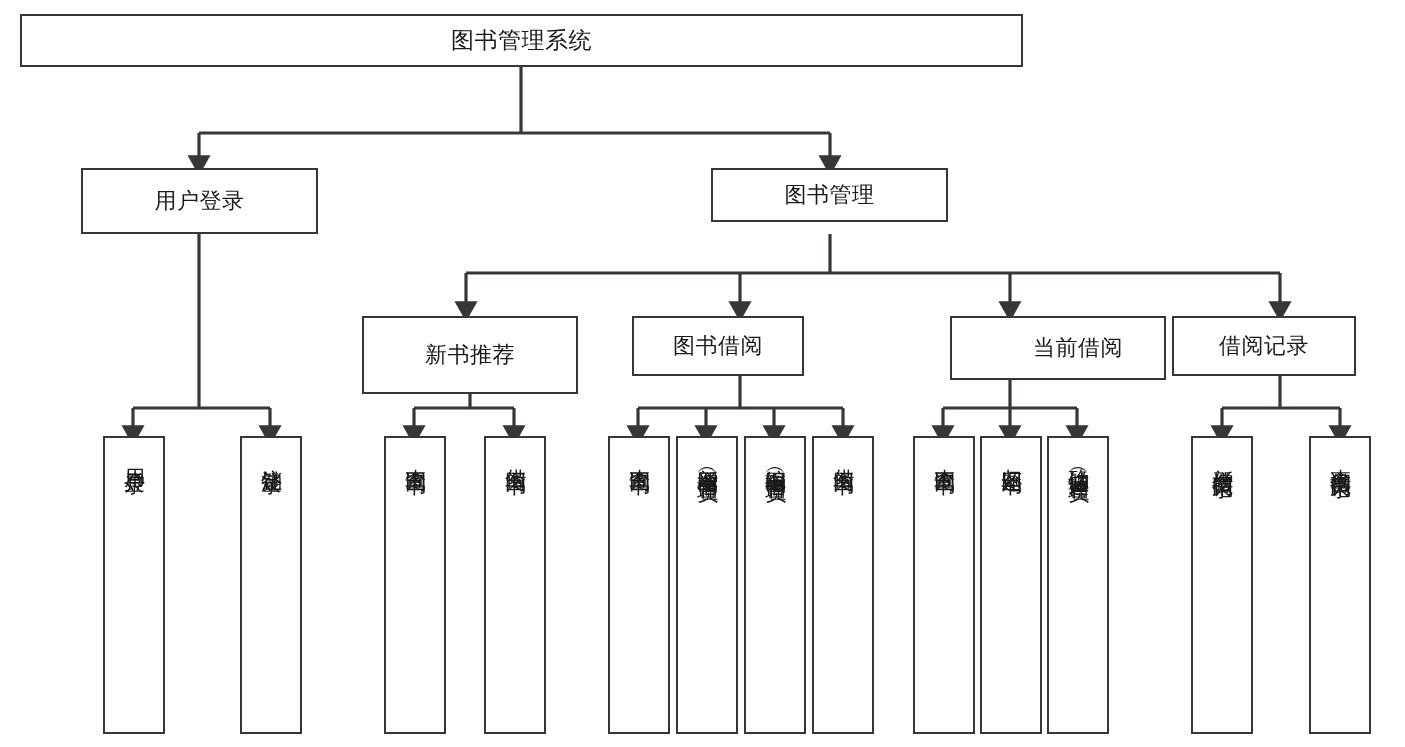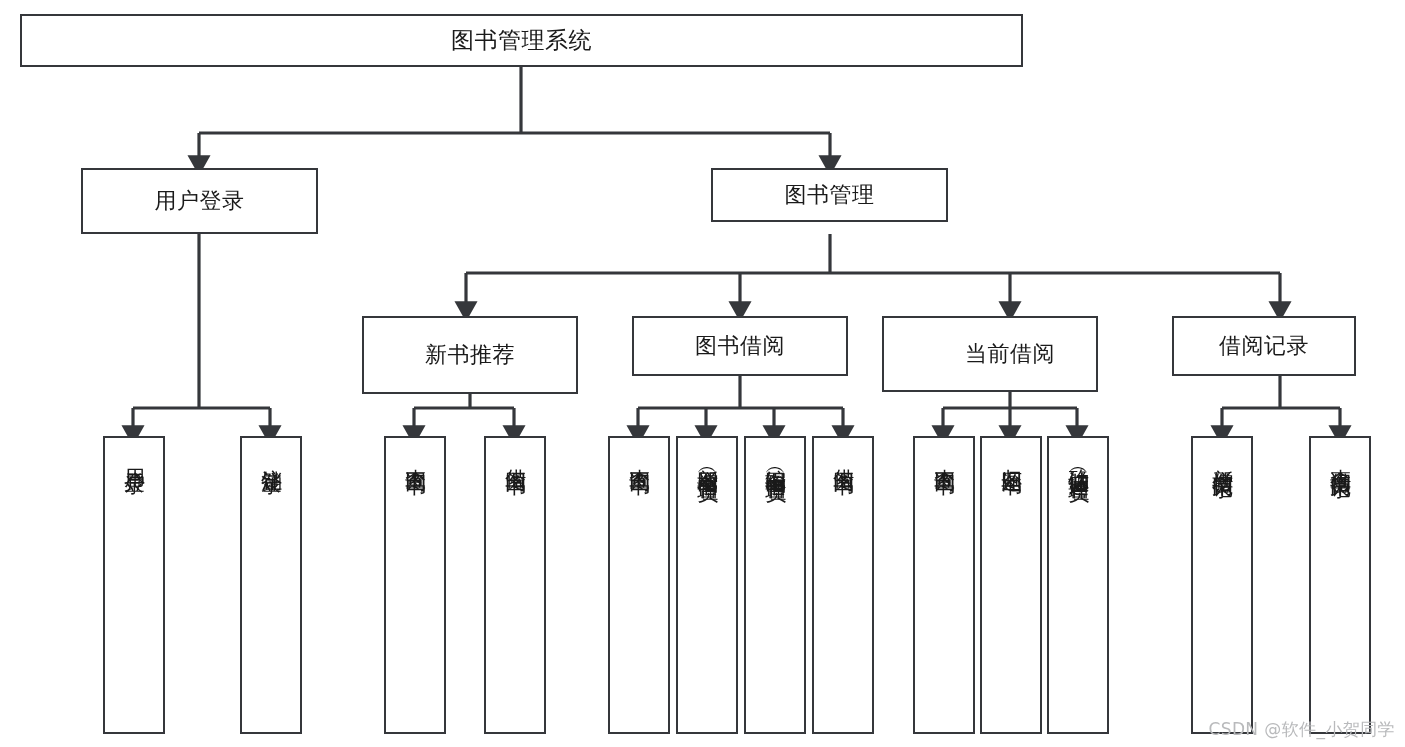--- a/index.html
+++ b/index.html
@@ -131,24 +131,24 @@
   <div class="node" style="left:81px; top:168px; width:237px; height:66px;">
     <span class="label">用户登录</span>
   </div>
   <div class="node" style="left:711px; top:168px; width:237px; height:54px;">
     <span class="label">图书管理</span>
   </div>
 
   <div class="node" style="left:362px; top:316px; width:216px; height:78px;">
     <span class="label">新书推荐</span>
   </div>
-  <div class="node" style="left:632px; top:316px; width:216px; height:60px;text-align:right;">
+  <div class="node" style="left:632px; top:316px; width:172px; height:60px;text-align:right;">
     <span class="label">图书借阅</span>
   </div>
-  <div class="node" style="left:882px; top:316px; width:216px; height:76px;padding-left:40px;">
+  <div class="node" style="left:950px; top:316px; width:216px; height:64px;padding-left:40px;">
     <span class="label">当前借阅</span>
   </div>
   <div class="node" style="left:1172px; top:316px; width:184px; height:60px;">
     <span class="label">借阅记录</span>
   </div>
 
   <div class="node vertical" style="left:103px; top:436px; width:62px; height:298px;">
     <span class="label">用户登录</span>
   </div>
   <div class="node vertical" style="left:240px; top:436px; width:62px; height:298px;">
@@ -185,14 +185,13 @@
     <span class="label">确认归还（管理员）</span>
   </div>
 
   <div class="node vertical" style="left:1191px; top:436px; width:62px; height:298px;">
     <span class="label">新增借阅记录</span>
   </div>
   <div class="node vertical" style="left:1309px; top:436px; width:62px; height:298px;">
     <span class="label">查询借阅记录</span>
   </div>
 
-  <div id="watermark">CSDN @软件_小贺同学</div>
 </div>
 
 </body></html>

